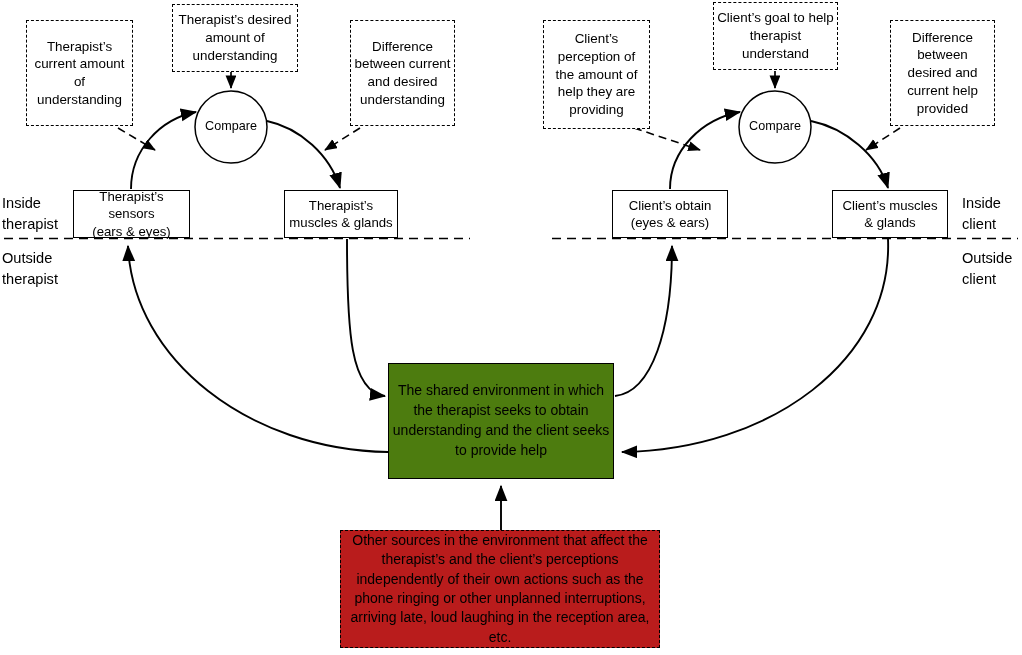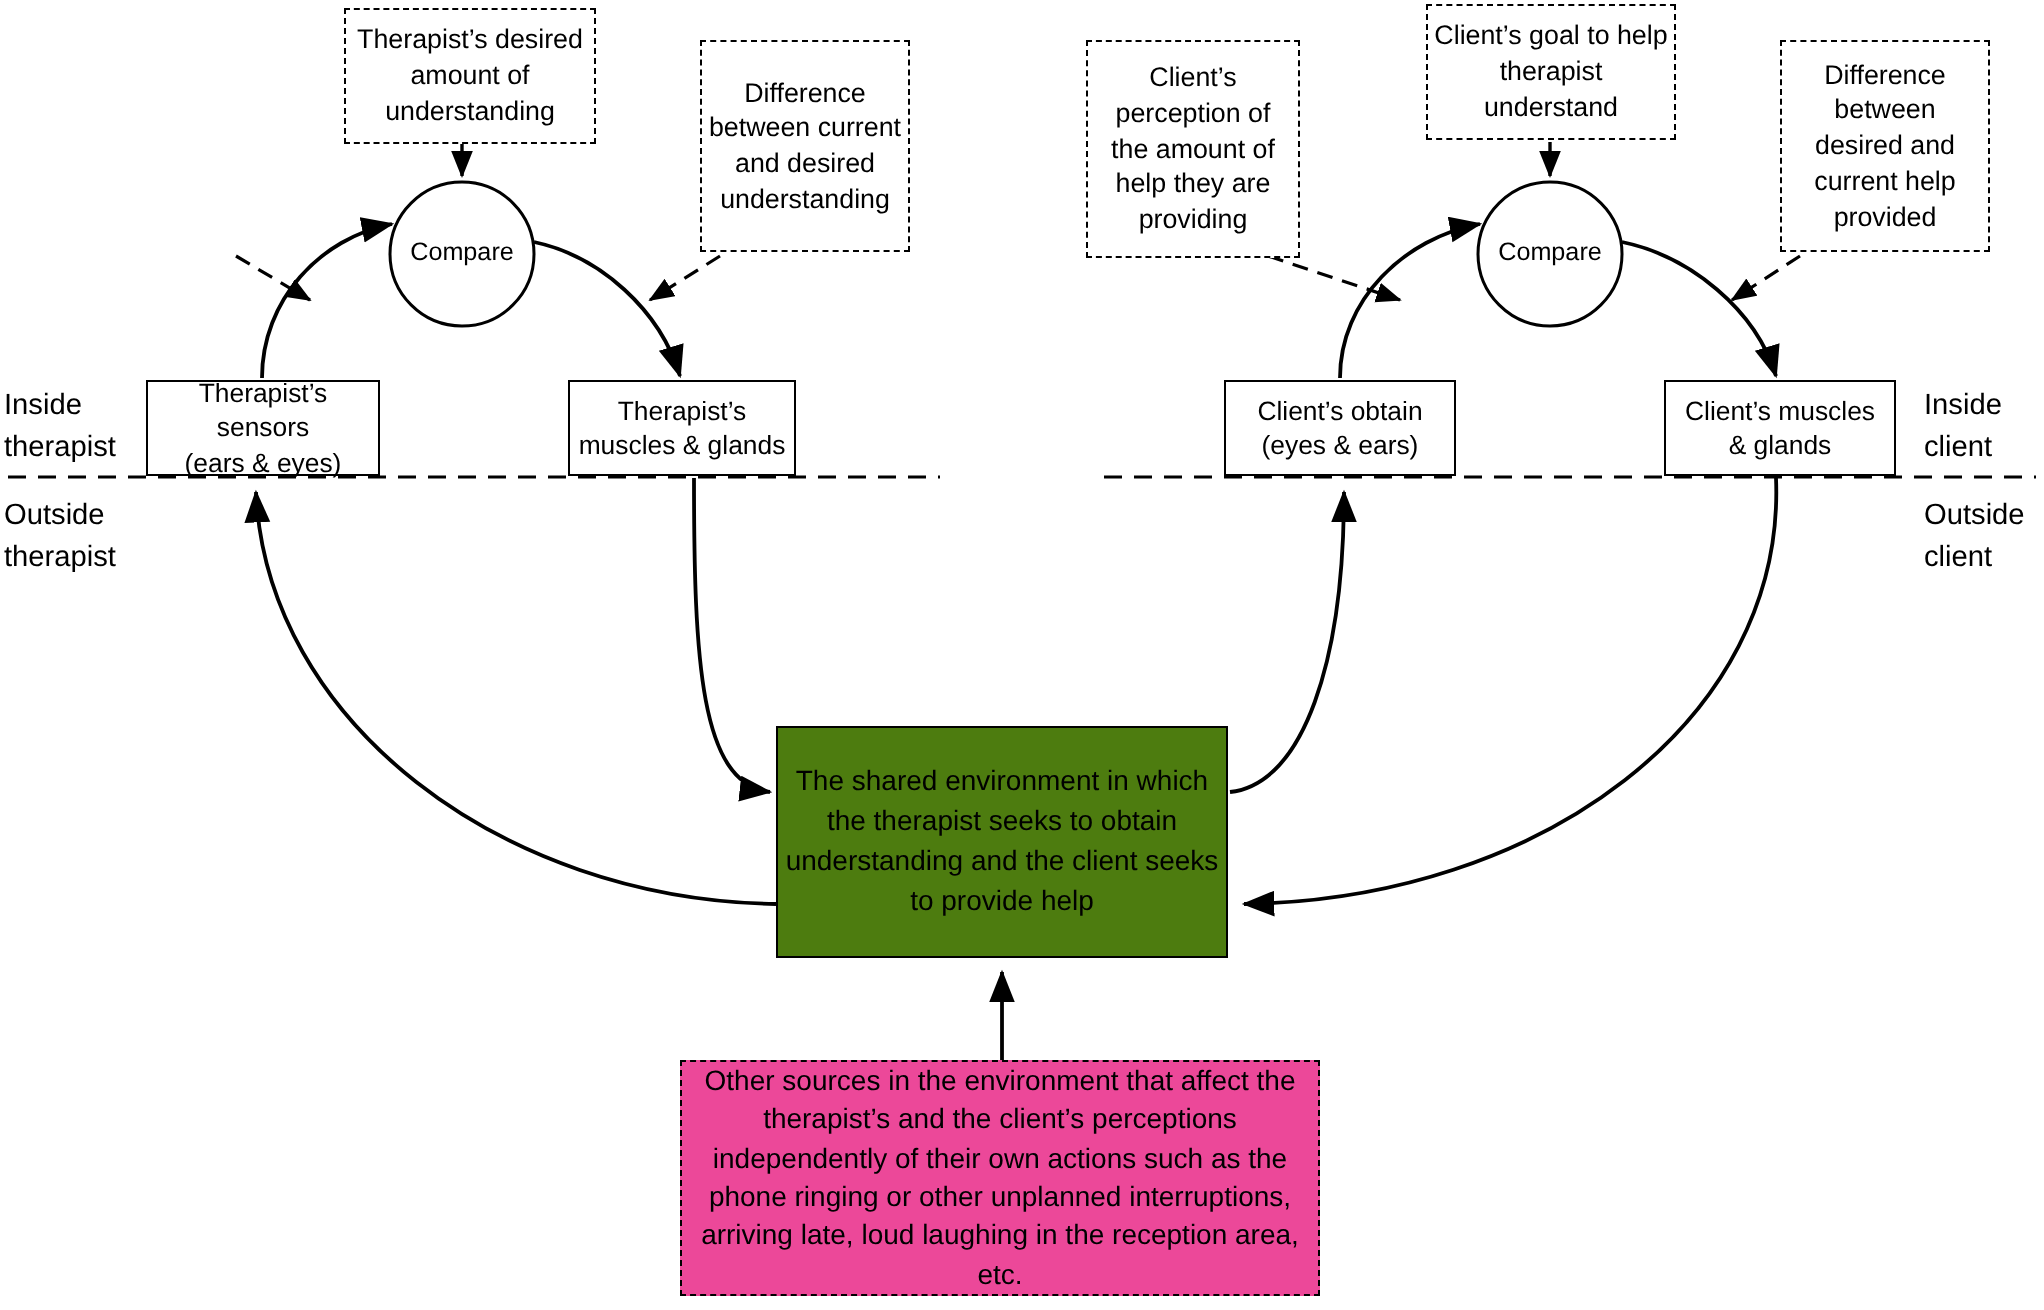--- a/index.html
+++ b/index.html
@@ -55,21 +55,21 @@
     background:transparent;
   }
   .env-box{
     border:1.4px solid #000;
     background:#4d7c0f;
     font-size:14px;
     line-height:1.42;
   }
   .noise-box{
     border:1.6px dashed #000;
-    background:#ec4899;
+    background:#b91c1c;
     font-size:14px;
     line-height:1.38;
   }
   .inner{ padding:0 3px; width:100%; }
 </style>
 </head>
 <body>
 
 <div id="canvas">
 
@@ -115,20 +115,23 @@
 
     <path d="M 388,452 C 250,450 133,360 128,246" fill="none" stroke="#000" stroke-width="1.9" marker-end="url(#ah2)"></path>
 
     <path d="M 888,239 C 893,360 770,450 622,452" fill="none" stroke="#000" stroke-width="1.9" marker-end="url(#ah2)"></path>
 
     <path d="M 615,396 C 652,392 672,330 672,246" fill="none" stroke="#000" stroke-width="1.9" marker-end="url(#ah2)"></path>
 
     <line x1="501" y1="530" x2="501" y2="486" stroke="#000" stroke-width="1.9" marker-end="url(#ah2)"></line>
   </svg>
 
+  <div class="node dashed-box" style="left:26px; top:20px; width:107px; height:106px;">
+    <span class="inner">Therapist’s current amount of understanding</span>
+  </div>
 
   <div class="node dashed-box" style="left:172px; top:4px; width:126px; height:68px;">
     <span class="inner">Therapist’s desired amount of understanding</span>
   </div>
 
   <div class="node dashed-box" style="left:350px; top:20px; width:105px; height:106px;justify-content:center;">
     <span class="inner">Difference between current and desired understanding</span>
   </div>
 
   <div class="circle-label" style="left:196px; top:119px; width:70px;">Compare</div>

